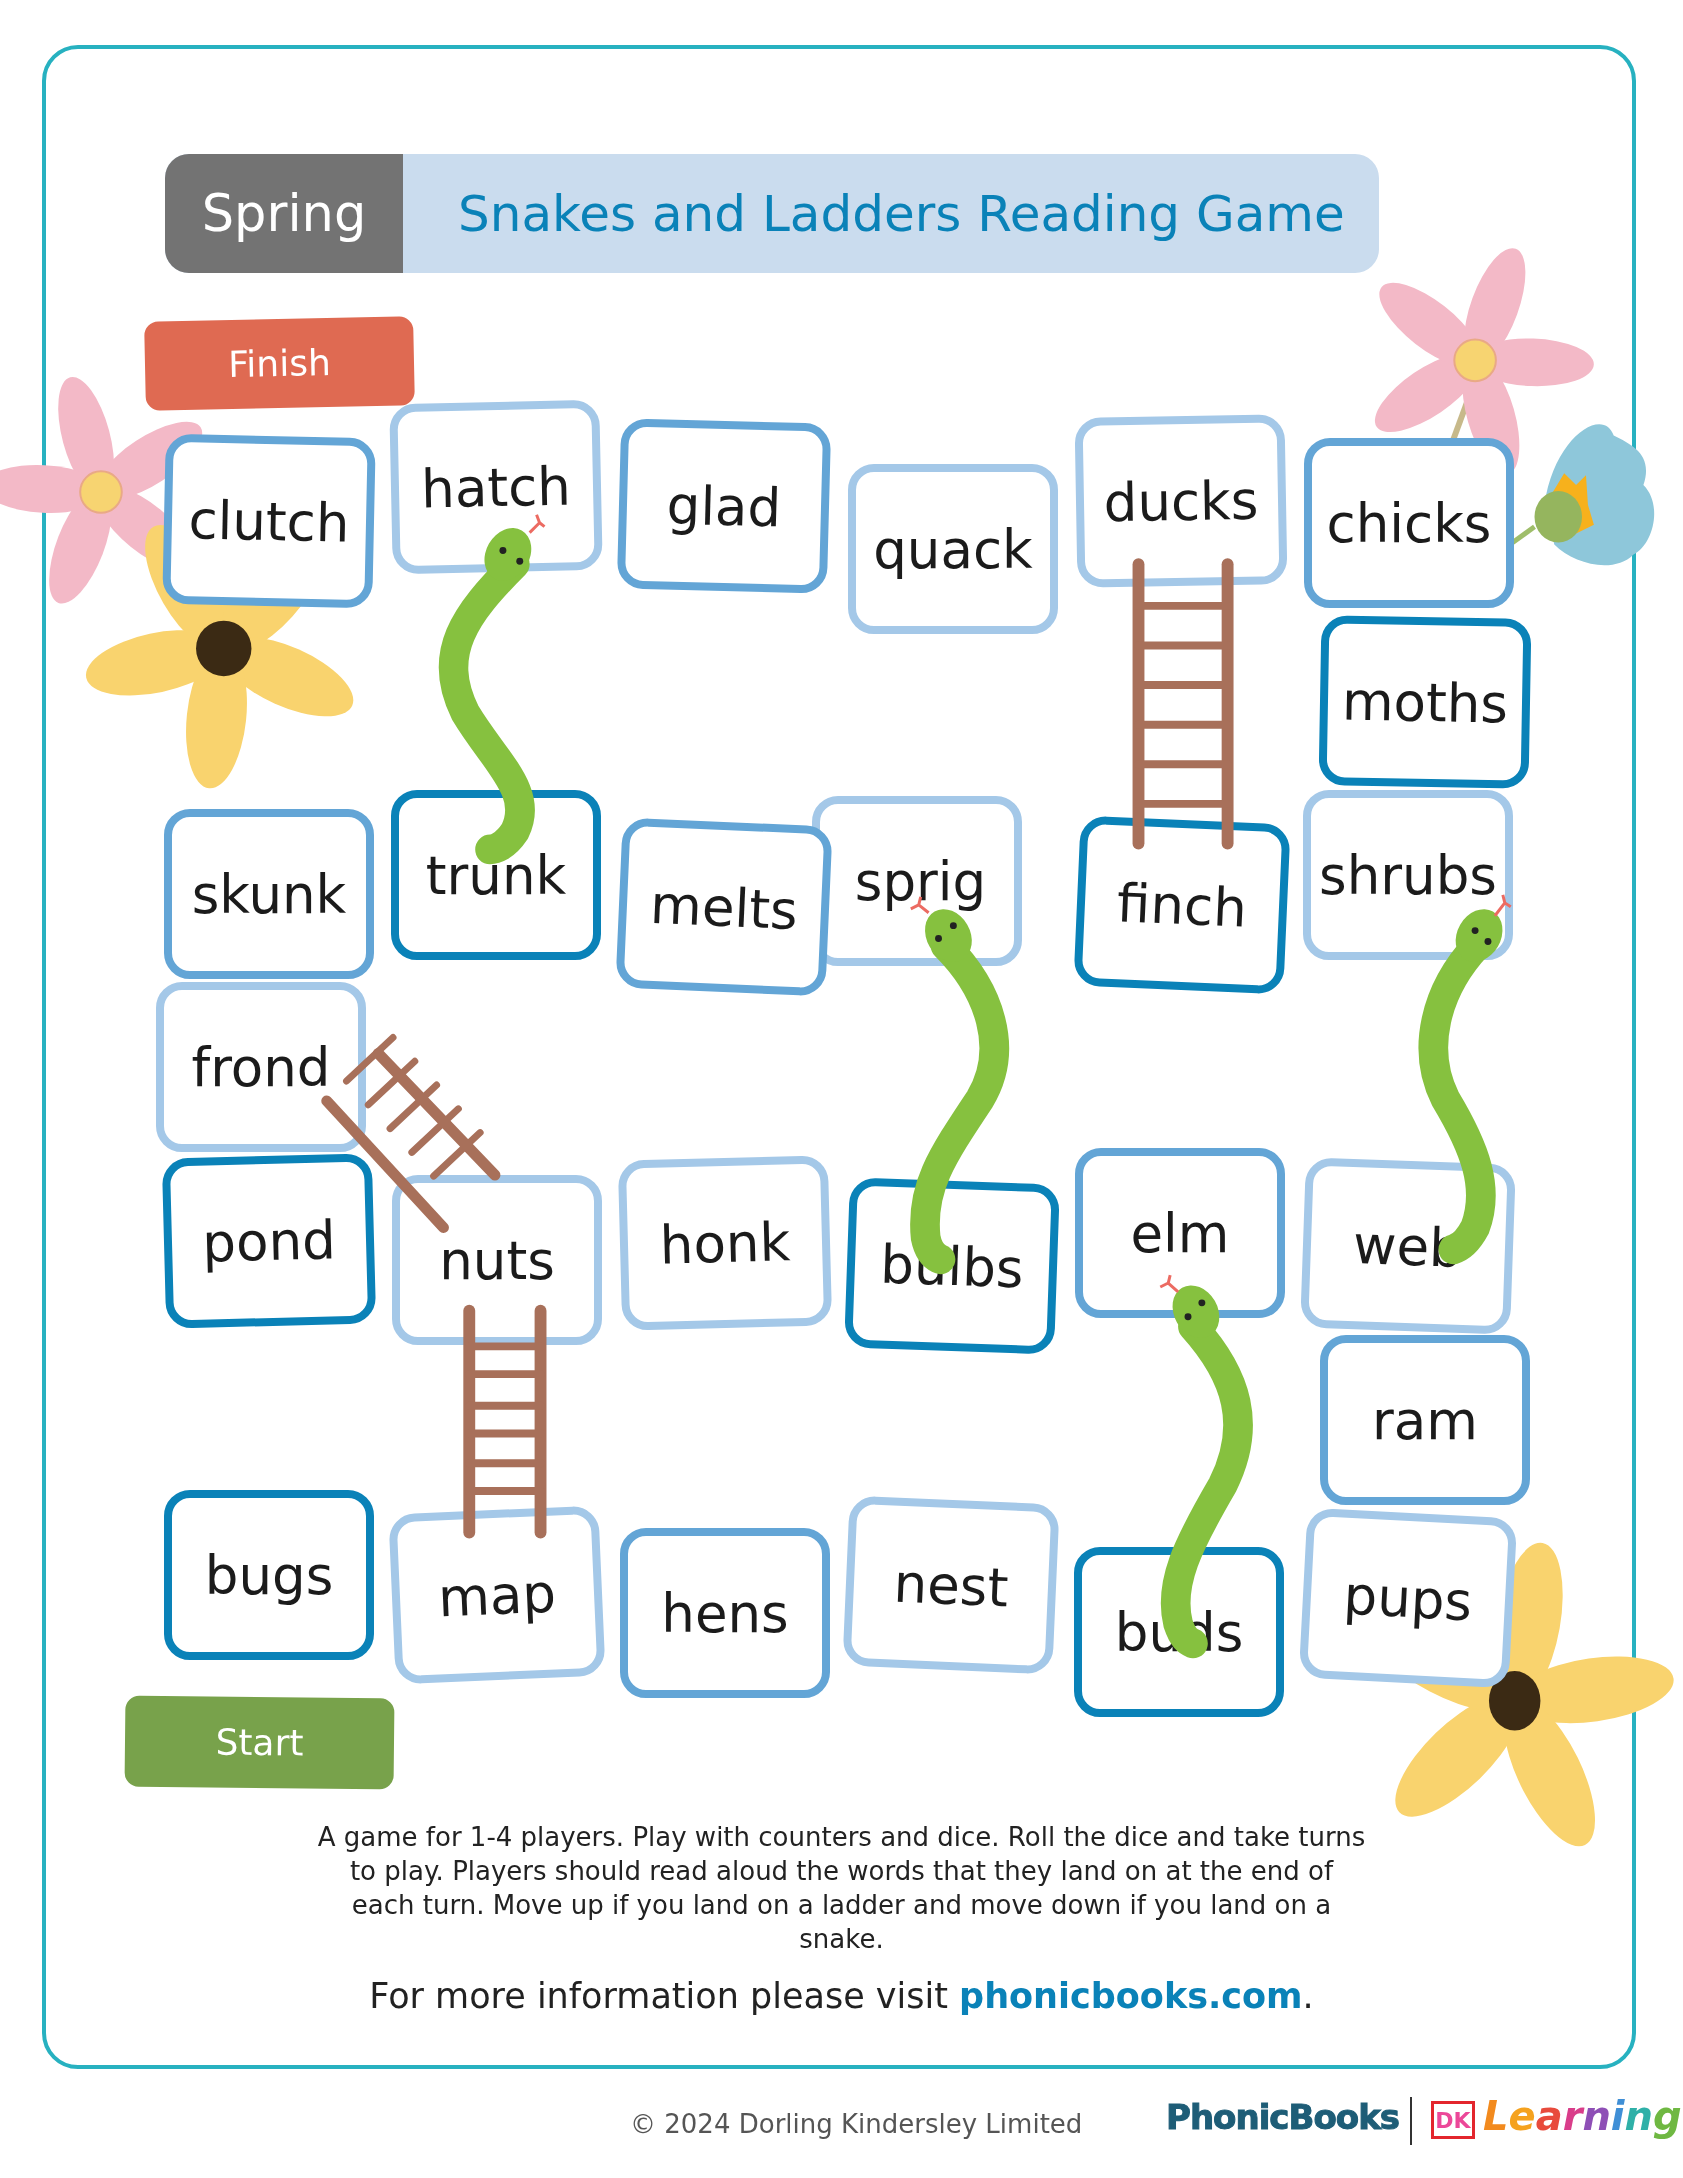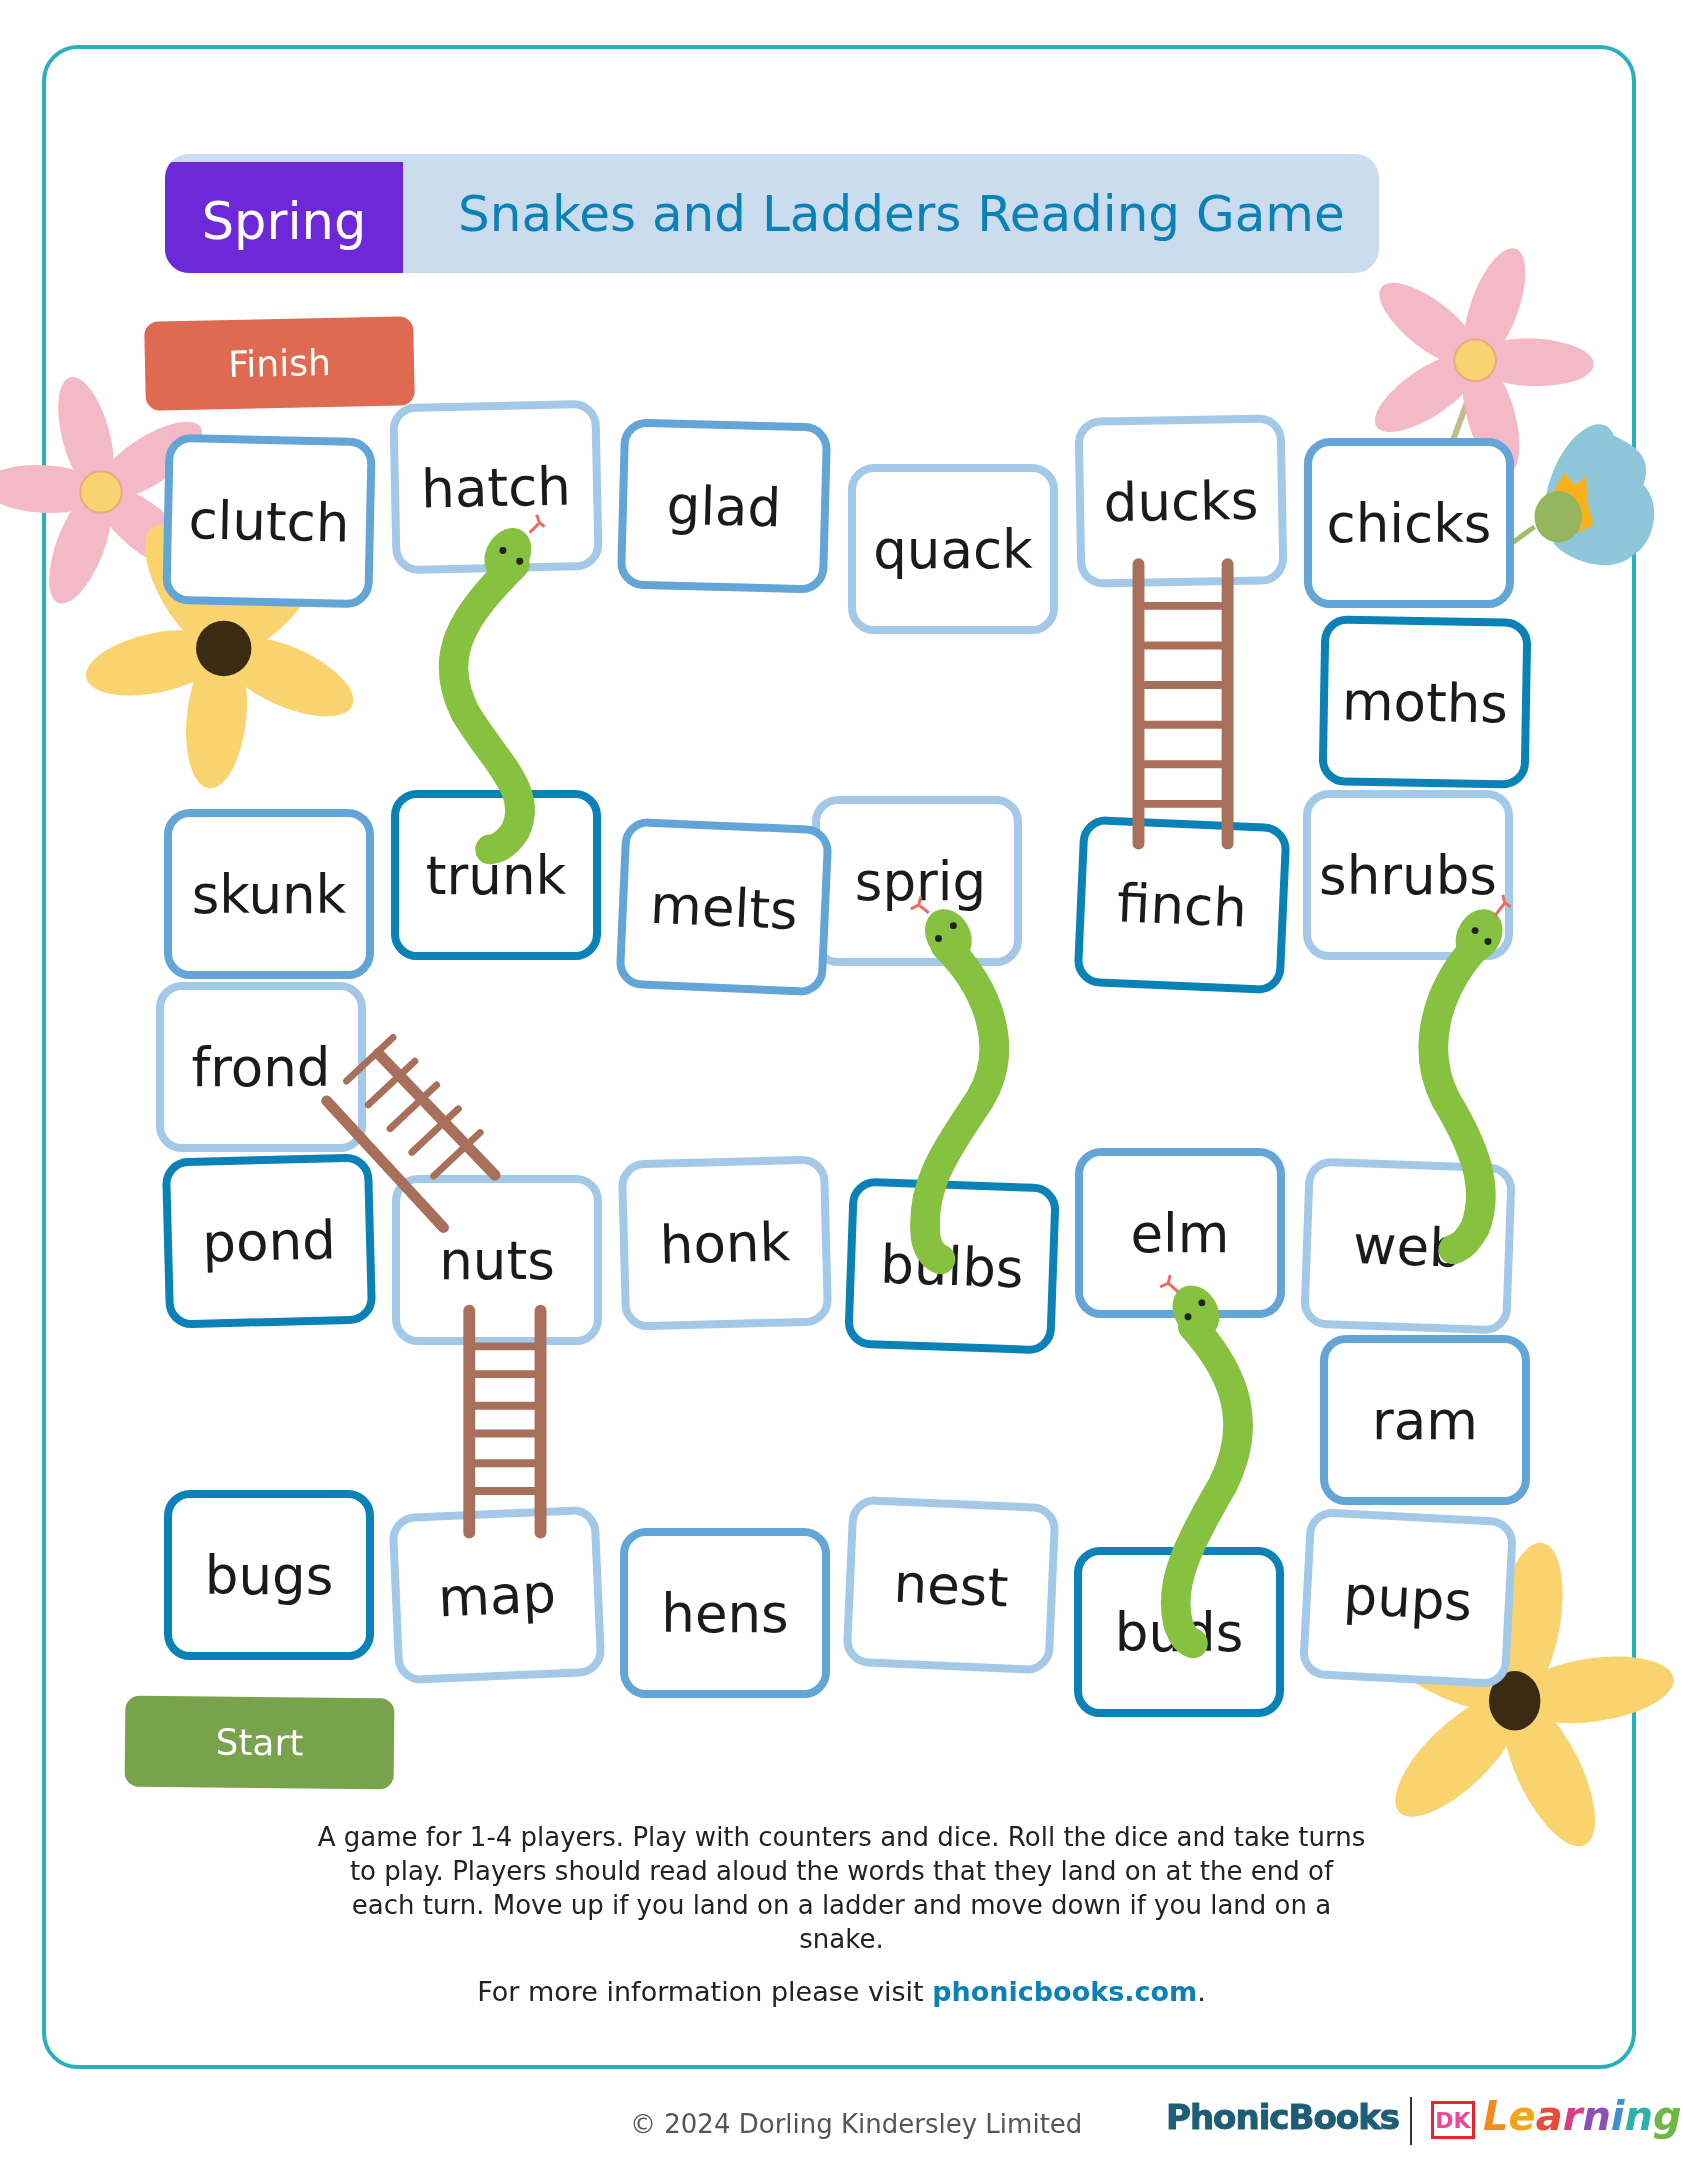--- a/index.html
+++ b/index.html
@@ -3,39 +3,39 @@
   <meta charset="utf-8">
   <style>
     html, body { margin:0; padding:0; background:#ffffff; }
     body { width:1683px; height:2178px; position:relative; overflow:hidden;
            font-family:"DejaVu Sans", sans-serif; }
     .frame { position:absolute; left:42px; top:45px; width:1594px; height:2024px;
              border:4px solid #27b1c0; border-radius:36px; box-sizing:border-box; }
     .title-bar { position:absolute; left:165px; top:154px; width:1214px; height:119px;
                  background:#cadcee; border-radius:24px; overflow:hidden; }
     .title-season { position:absolute; left:0; top:0; width:238px; height:119px;
-                    background:#6d28d9; color:#fff; font-size:51px;
-                    display:flex; align-items:center; justify-content:center;margin-top:8px; }
+                    background:#737373; color:#fff; font-size:51px;
+                    display:flex; align-items:center; justify-content:center; }
     .title-text { position:absolute; left:293px; top:0; height:119px; color:#0a82b8;
                   font-size:50px; display:flex; align-items:center; white-space:nowrap; }
     .label-box { position:absolute; color:#fff; font-size:36px; border-radius:14px;
                  display:flex; align-items:center; justify-content:center; }
     .finish { left:145px; top:319px; width:269px; height:89px; background:#df6a52; transform:rotate(-1.2deg); }
     .start  { left:125px; top:1697px; width:269px; height:91px; background:#78a24b; transform:rotate(0.6deg); }
     .tile { position:absolute; width:210px; height:170px; background:#fff; box-sizing:border-box;
             border-radius:26px; display:flex; align-items:center; justify-content:center;
             font-size:53px; color:#1b1b1b; }
     .tile span { display:block; }
     .b-dark  { border:8px solid #0a82b8; }
     .b-mid   { border:8px solid #63a5d6; }
     .b-light { border:8px solid #a4c8e8; }
     svg.overlay { position:absolute; left:0; top:0; width:1683px; height:2178px; pointer-events:none; }
     .instructions { position:absolute; left:317px; top:1820px; width:1049px; text-align:center;
                     font-size:26px; line-height:34px; color:#222; }
-    .info { position:absolute; left:297px; top:1976px; width:1089px; text-align:center; font-size:27px; color:#222; }
+    .info { position:absolute; left:297px; top:1976px; width:1089px; text-align:center; font-size:35px; color:#222; }
     .info .link { color:#0a82b8; font-weight:bold; }
     .copyright { position:absolute; left:630px; top:2109px; font-size:26px; color:#555; }
     .logo-pb { position:absolute; left:1166px; top:2097px; font-size:34px; font-weight:bold; color:#1e5d77;
                -webkit-text-stroke:1px #1e5d77; letter-spacing:-1px; }
     .logo-sep { position:absolute; left:1410px; top:2097px; width:2px; height:48px; background:#333; }
     .logo-dk { position:absolute; left:1431px; top:2101px; width:44px; height:38px; border:3px solid #e3262d;
                color:#ec4899; font-weight:bold; font-size:22px; display:flex; align-items:center; justify-content:center; box-sizing:border-box; }
     .logo-learning { position:absolute; left:1483px; top:2093px; font-size:40px; font-weight:bold;font-style:italic; }
   </style>
 </head>

